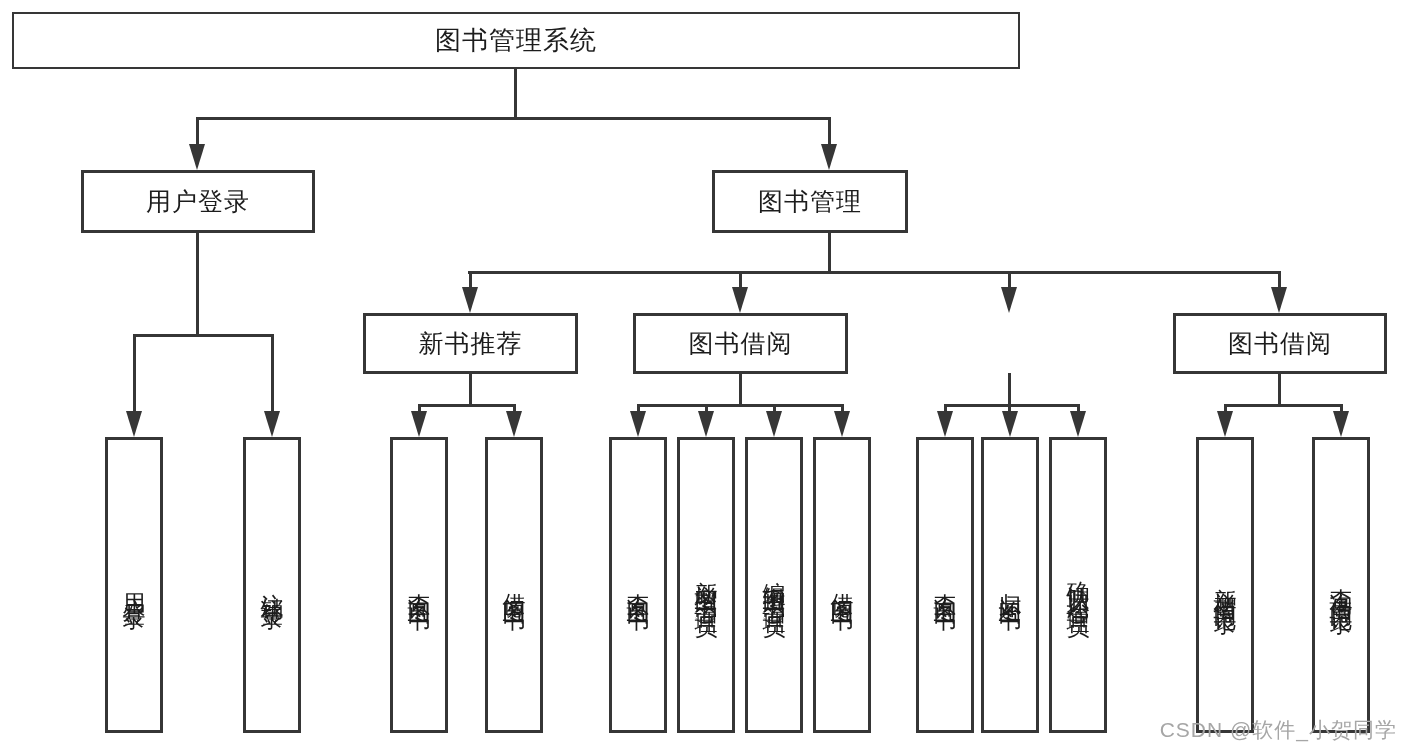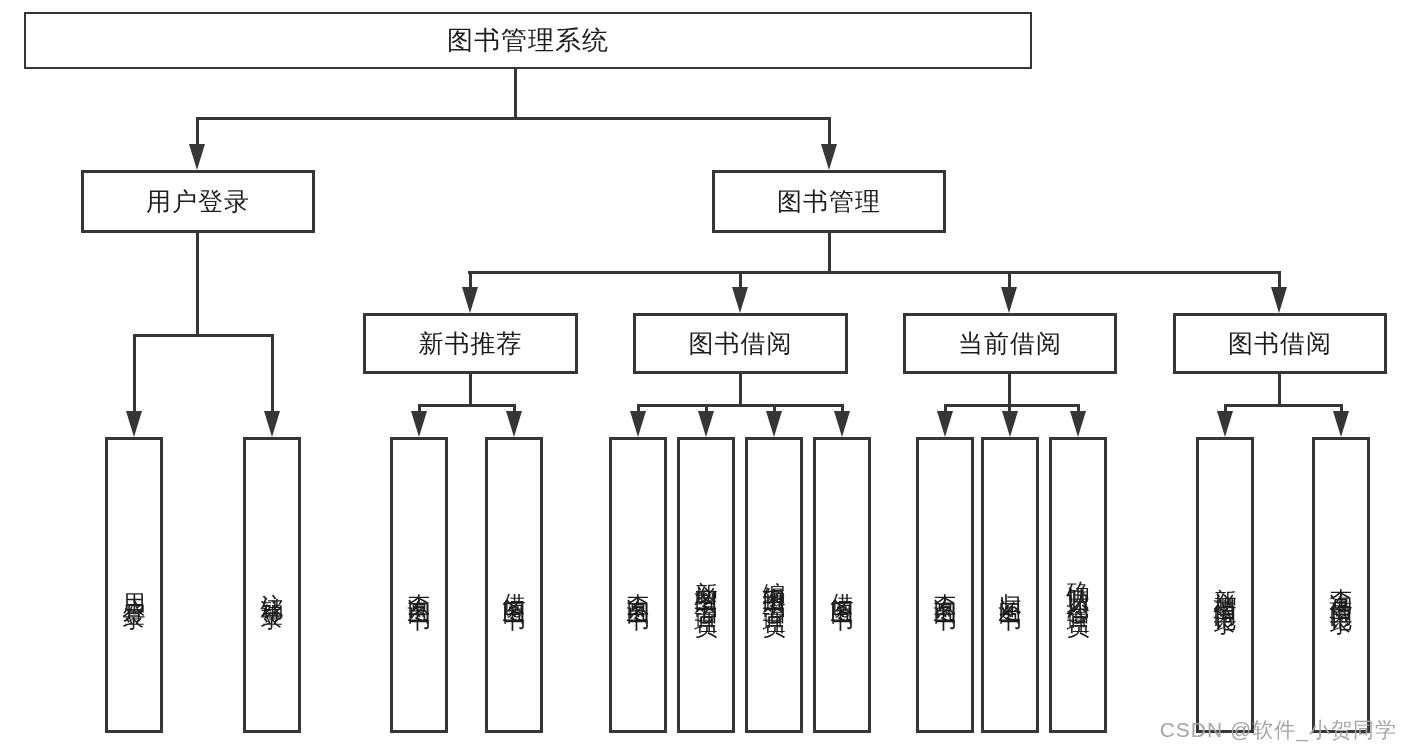--- a/index.html
+++ b/index.html
@@ -71,28 +71,27 @@
     letter-spacing: 1px;
     z-index: 5;
     white-space: nowrap;
   }
 </style>
 </head>
 <body>
 
 <div class="canvas">
 
-  <div class="box root" style="left:12px; top:12px; width:1008px; height:57px;margin-left:12px;">图书管理系统</div>
+  <div class="box root" style="left:12px; top:12px; width:1008px; height:57px;">图书管理系统</div>
 
   <div class="box" style="left:81px; top:170px; width:234px; height:63px;">用户登录</div>
-  <div class="box" style="left:712px; top:170px; width:234px; height:63px;">图书管理</div>
+  <div class="box" style="left:712px; top:170px; width:196px; height:63px;">图书管理</div>
 
   <div class="box" style="left:633px; top:313px; width:215px; height:61px;">图书借阅</div>
   <div class="box" style="left:363px; top:313px; width:215px; height:61px;">新书推荐</div>
-  <div class="box" style="left:903px; top:313px; width:214px; height:61px;">当前借阅</div>
   <div class="box" style="left:1173px; top:313px; width:214px; height:61px;">图书借阅</div>
 
   <div class="leaf" style="left:105px;">
     <span>用户登录</span>
     </div>
   <div class="leaf" style="left:243px;">
     <span>注销登录</span>
     </div>
 
   <div class="leaf" style="left:390px;">

